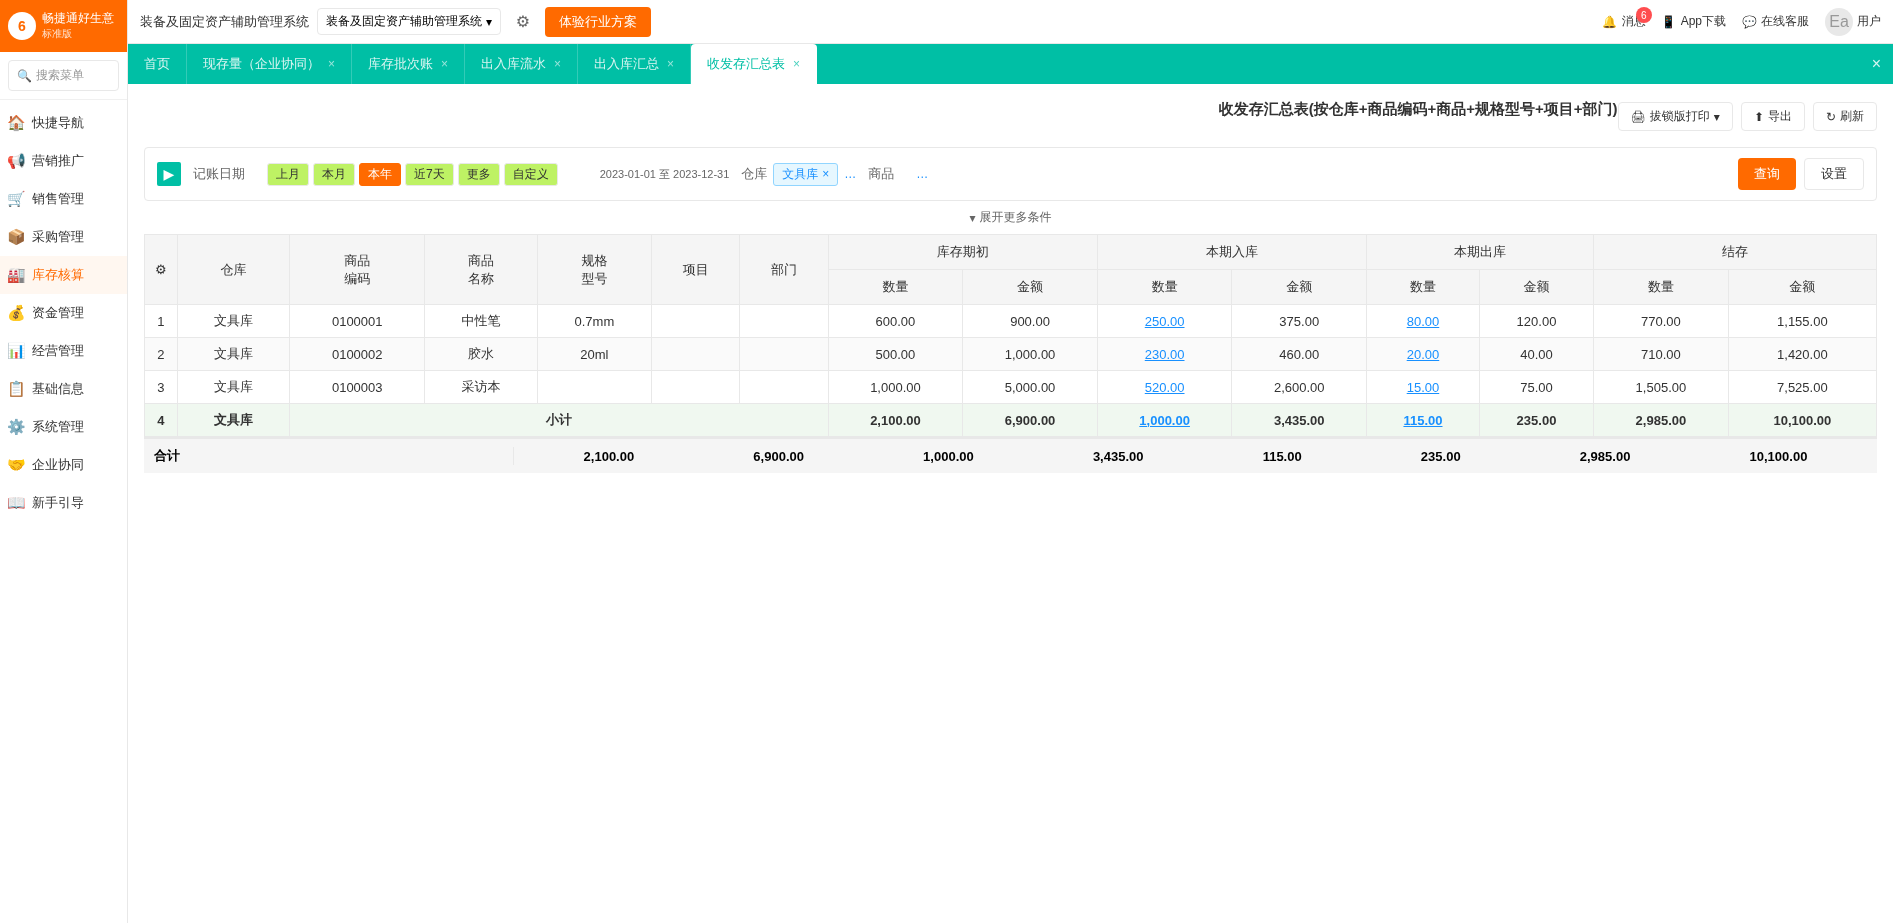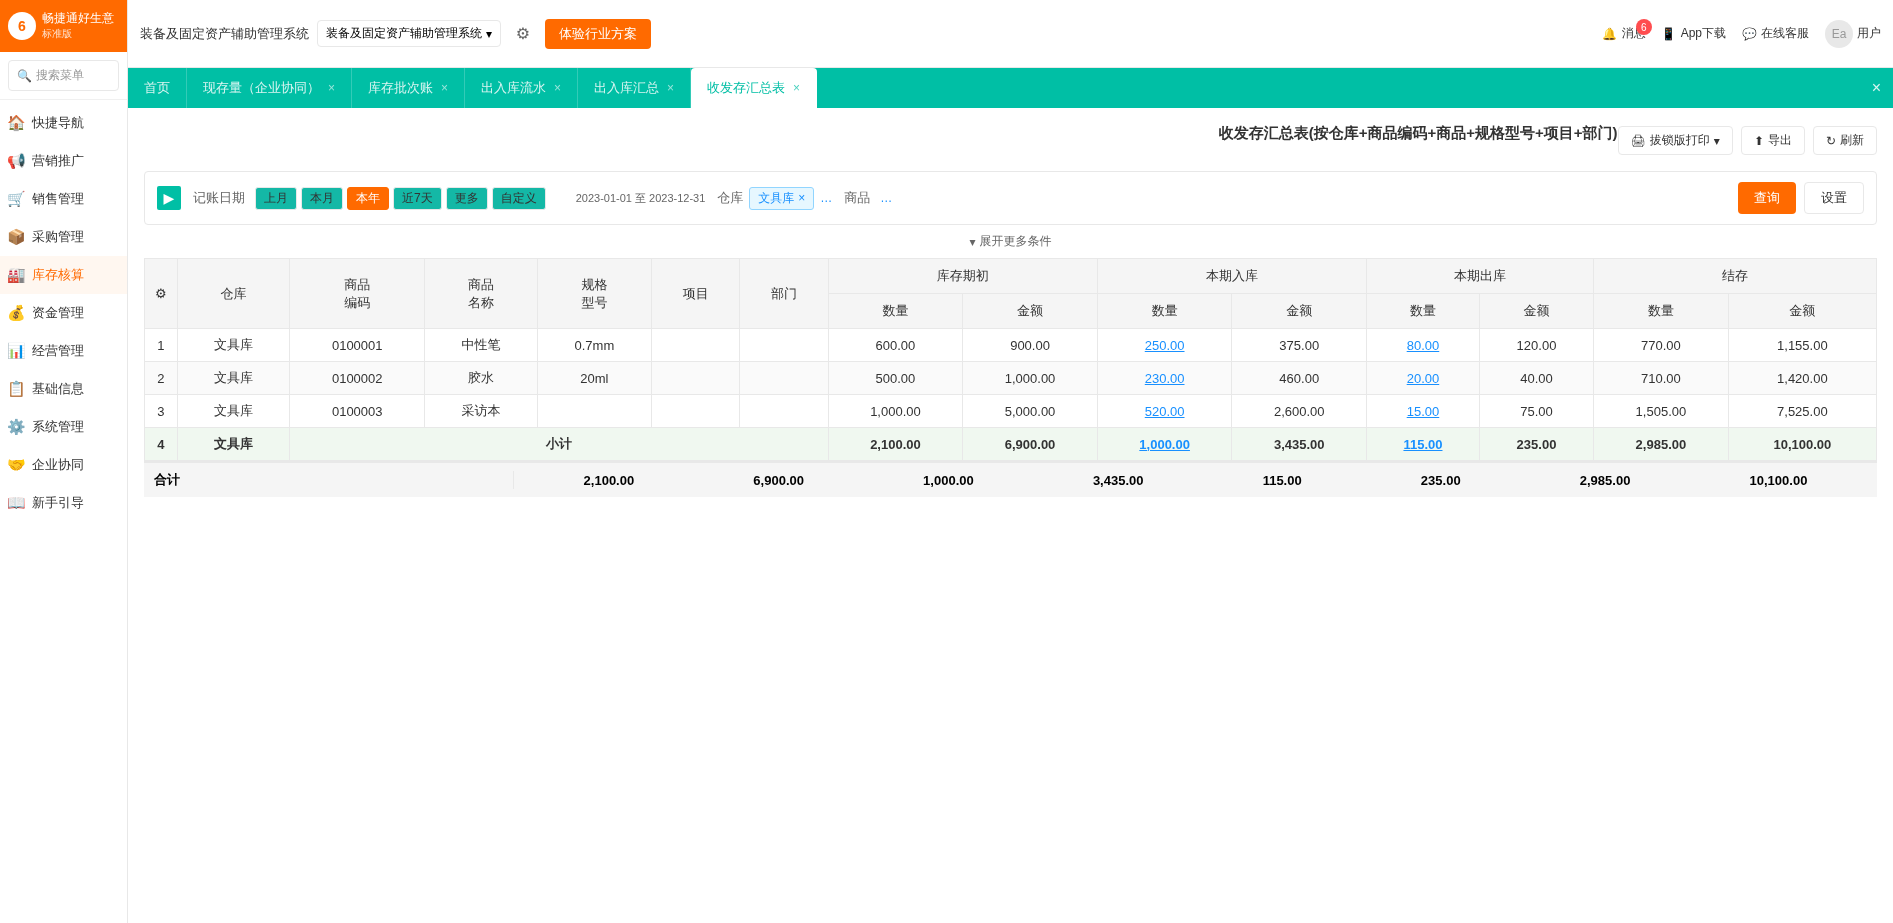--- a/index.html
+++ b/index.html
@@ -16,52 +16,52 @@
     .sidebar-edition { color: rgba(255,255,255,0.8); font-size: 10px; }
     .sidebar-search { padding: 8px; border-bottom: 1px solid #f0f0f0; }
     .sidebar-search-btn { width: 100%; padding: 6px 8px; background: #fff; border: 1px solid #e8e8e8; border-radius: 4px; display: flex; align-items: center; gap: 4px; cursor: pointer; color: #999; font-size: 12px; }
     .sidebar-nav { flex: 1; overflow-y: auto; padding: 4px 0; }
     .sidebar-item { padding: 10px 8px; display: flex; align-items: center; gap: 6px; cursor: pointer; color: #333; font-size: 13px; }
     .sidebar-item.active { background: #fff7f0; color: #ff6a00; }
     .sidebar-icon { width: 18px; height: 18px; display: flex; align-items: center; justify-content: center; font-size: 15px; }
 
     
     .main-area { flex: 1; display: flex; flex-direction: column; overflow: hidden; }
-    .top-bar { height: 68px; background: #fff; display: flex; align-items: center; padding: 12px 12px; border-bottom: 1px solid #e8e8e8; justify-content: space-between; flex-shrink: 0; }
+    .top-bar { height: 44px; background: #fff; display: flex; align-items: center; padding: 12px 12px; border-bottom: 1px solid #e8e8e8; justify-content: space-between; flex-shrink: 0; }
     .top-bar-left { display: flex; align-items: center; gap: 8px; }
     .top-bar-title { font-size: 13px; color: #333; }
     .top-bar-dropdown { border: 1px solid #e8e8e8; border-radius: 4px; padding: 4px 8px; font-size: 12px; display: flex; align-items: center; gap: 4px; cursor: pointer; }
     .top-bar-settings { width: 28px; height: 28px; display: flex; align-items: center; justify-content: center; cursor: pointer; color: #666; font-size: 16px; }
     .top-bar-experience { background: #ff6a00; color: #fff; border: none; border-radius: 4px; padding: 6px 14px; font-size: 13px; cursor: pointer; }
     .top-bar-right { display: flex; align-items: center; gap: 16px; }
     .top-bar-action { display: flex; align-items: center; gap: 4px; cursor: pointer; color: #333; font-size: 12px; position: relative; }
     .badge { background: #ff4d4f; color: #fff; border-radius: 10px; font-size: 10px; padding: 0 4px; min-width: 16px; height: 16px; display: flex; align-items: center; justify-content: center; position: absolute; top: -6px; right: -6px; }
-    .user-avatar { width: 28px; height: 28px; background: #e8e8e8; border-radius: 50%; display: flex; align-items: center; justify-content: center; font-size: 12px; color: #999; }
+    .user-avatar { width: 28px; height: 28px; background: #e8e8e8; border-radius: 50%; display: flex; align-items: center; justify-content: center; font-size: 16px; color: #999; }
 
     
     .tab-bar { height: 40px; background: #00bfa5; display: flex; align-items: center; padding: 0 0; flex-shrink: 0; overflow: hidden; }
     .tab-item { height: 40px; padding: 0 16px; display: flex; align-items: center; gap: 6px; cursor: pointer; color: rgba(255,255,255,0.85); font-size: 13px; white-space: nowrap; border-right: 1px solid rgba(255,255,255,0.2); }
     .tab-item.active { background: #fff; color: #00bfa5; border-radius: 4px 4px 0 0; }
     .tab-close { font-size: 12px; color: inherit; opacity: 0.7; margin-left: 2px; }
     .tab-bar-close { margin-left: auto; padding: 0 12px; color: rgba(255,255,255,0.85); cursor: pointer; font-size: 16px; }
 
     
     .content-area { flex: 1; overflow-y: auto; padding: 0; background: #f0f2f5; }
     .page-container { background: #fff; margin: 0; padding: 16px; min-height: 100%; }
 
     
     .page-title { font-size: 15px; font-weight: bold; color: #333; margin-bottom: 14px; }
 
     
     .filter-bar { display: flex; align-items: center; gap: 12px; padding: 10px 12px; background: #fff; border: 1px solid #e8e8e8; border-radius: 4px; margin-bottom: 8px; position: relative; }
     .filter-toggle { width: 24px; height: 24px; background: #00bfa5; display: flex; align-items: center; justify-content: center; cursor: pointer; border-radius: 2px; color: #fff; font-size: 14px; flex-shrink: 0; }
-    .filter-group { display: flex; align-items: center; gap: 10px; }
+    .filter-group { display: flex; align-items: center; gap: 22px; }
     .filter-label { color: #666; font-size: 13px; }
     .filter-date-btns { display: flex; gap: 4px; }
-    .filter-date-btn { padding: 2px 8px; font-size: 12px; border: 1px solid #e8e8e8; border-radius: 3px; cursor: pointer; background: #14b8a6; color: #333; }
+    .filter-date-btn { padding: 2px 8px; font-size: 12px; border: 1px solid #e8e8e8; border-radius: 3px; cursor: pointer; background: #bef264; color: #333; }
     .filter-date-btn.active { background: #ff6a00; color: #fff; border-color: #ff6a00; }
     .filter-date-range { color: #666; font-size: 11px; margin-left: 20px; }
     .filter-warehouse { display: flex; align-items: center; gap: 6px; }
     .filter-tag { background: #e6f7ff; border: 1px solid #91d5ff; color: #1890ff; padding: 2px 8px; border-radius: 3px; font-size: 12px; display: flex; align-items: center; gap: 4px; }
     .filter-tag-close { cursor: pointer; color: #1890ff; }
     .filter-ellipsis { color: #1890ff; cursor: pointer; font-size: 12px; }
     .filter-actions { margin-left: auto; display: flex; gap: 8px; }
     .btn-query { background: #ff6a00; color: #fff; border: none; border-radius: 4px; padding: 6px 16px; cursor: pointer; font-size: 13px; }
     .btn-settings { background: #fff; color: #333; border: 1px solid #e8e8e8; border-radius: 4px; padding: 6px 16px; cursor: pointer; font-size: 13px; }
 

